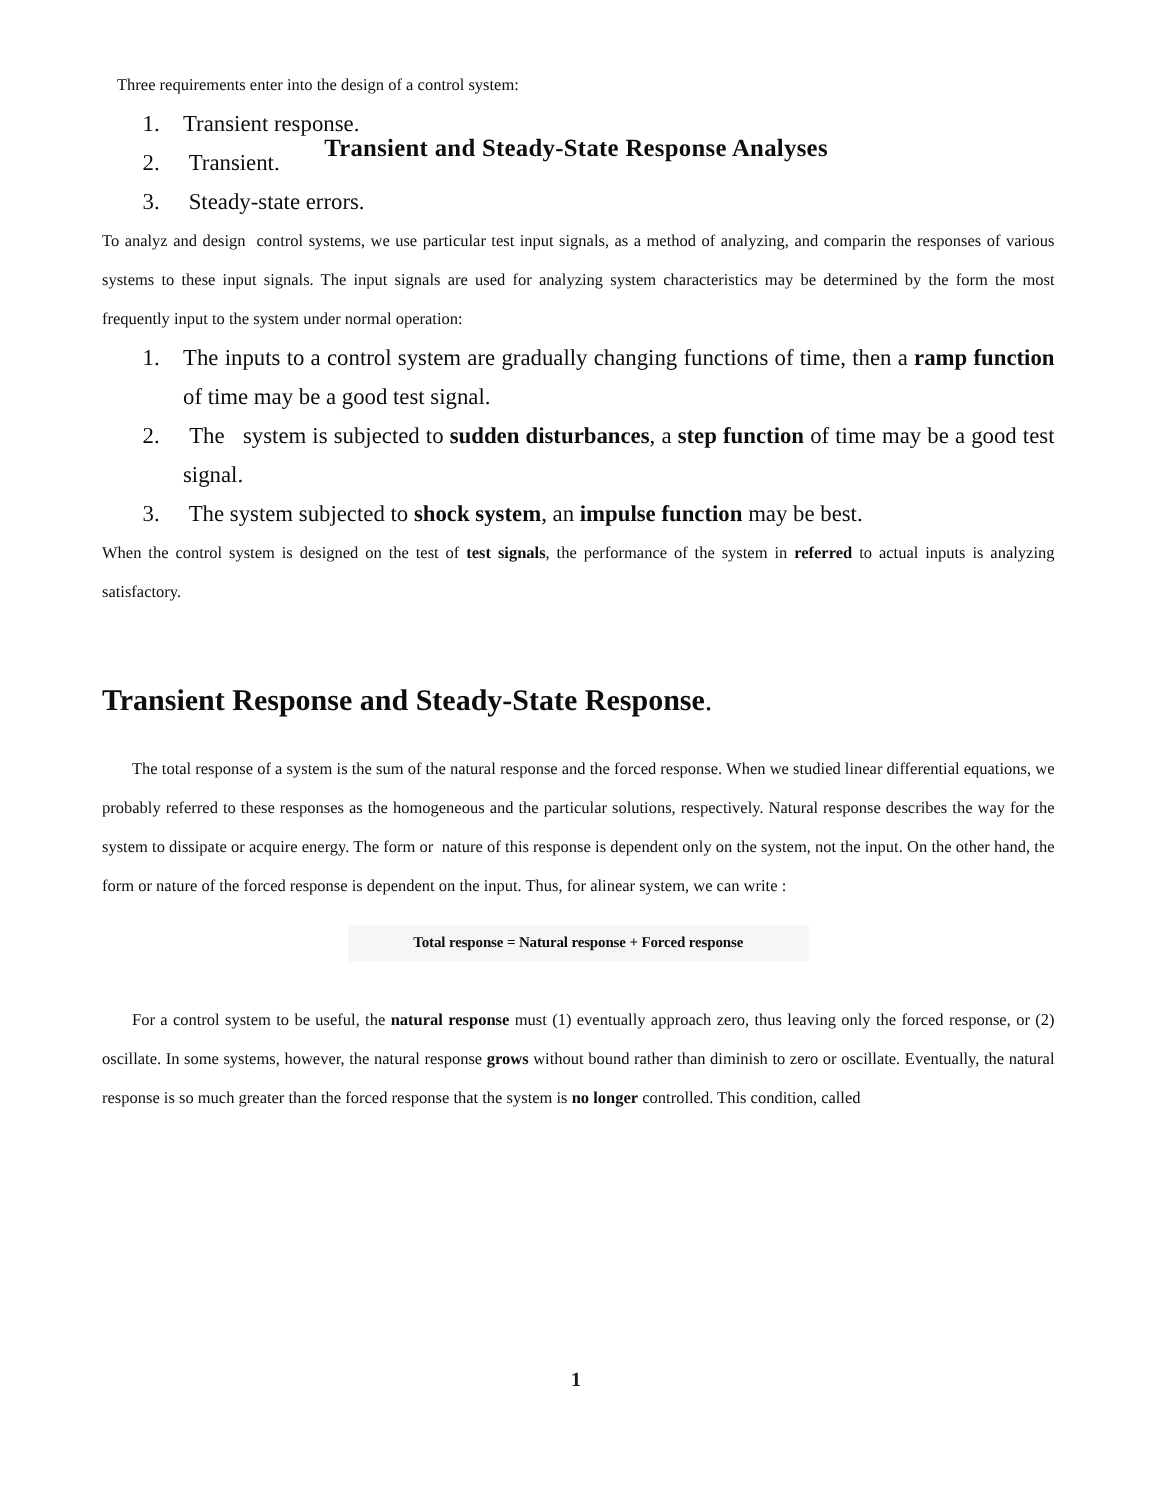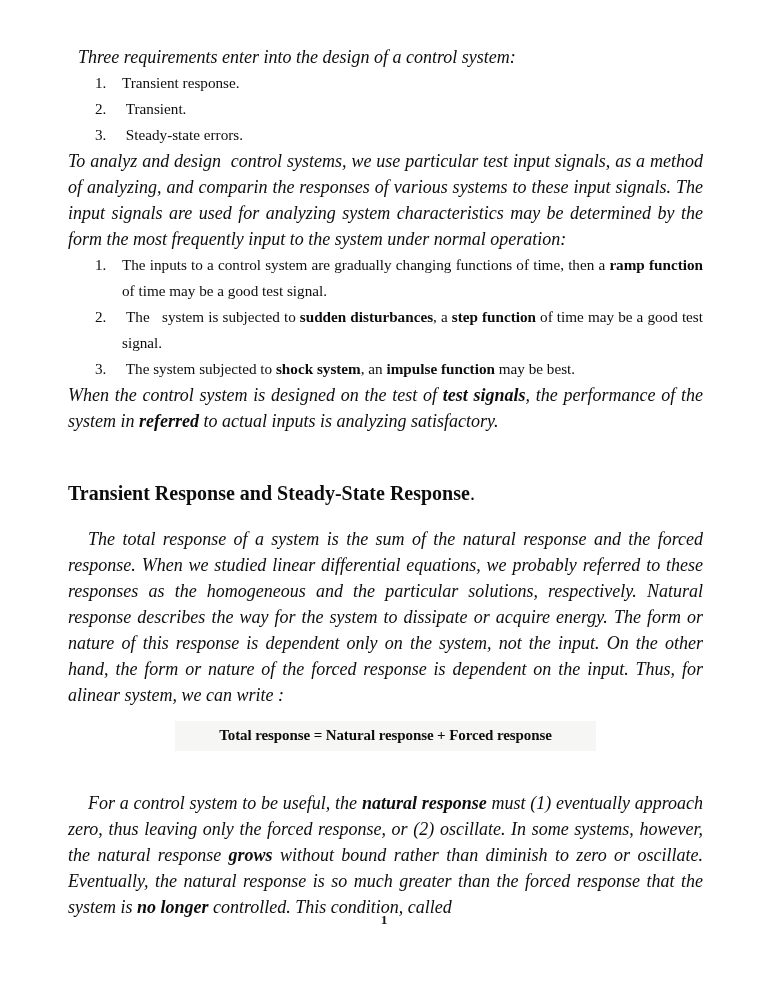--- a/index.html
+++ b/index.html
@@ -25,36 +25,34 @@
   }
   .doc-title {
     text-align: center;
     font-weight: bold;
     font-size: 16.5px;
     letter-spacing: 0.2px;
     margin: 88px 0 0 0;
     line-height: 1.3;
   }
   .para {
-    font-size: 18px;
+    font-size: 11px;
     line-height: 26px;
     text-align: justify;
     text-justify: inter-word;
     margin: 0;
-    font-style: italic;
   }
   .para.justified {
     text-align-last: left;
   }
   .lead-indent {
     text-indent: 10px;
   }
   .para-indent {
     text-indent: 20px;
-    margin-top: 13px;
   }
   .gap-title-body { height: 44px; }
   .gap-line { height: 26px; }
   .gap-half { height: 13px; }
 
   ol.num-list {
     list-style: none;
     margin: 0;
     padding: 0;
   }
@@ -84,41 +82,42 @@
   .section-head .dot { font-weight: normal; }
 
   .eq-wrap {
     display: flex;
     justify-content: center;
   }
   .eq-band {
     background: #f6f6f4;
     padding: 6px 44px 7px 44px;
     font-weight: bold;
-    font-size: 15px;
+    font-size: 10px;
     letter-spacing: -0.1px;
     white-space: nowrap;
   }
   .page-number {
     position: absolute;
     left: 0;
     right: 0;
     top: 912px;
     text-align: center;
     font-size: 13.5px;
     font-weight: bold;
     color: #1a1a1a;
   }
   b, strong { font-weight: bold; }
 </style>
 </head>
 <body>
 
 <div class="page">
 
+  <h1 class="doc-title">Transient and Steady-State Response Analyses</h1>
 
   <div class="content">
 
     <div class="gap-title-body"></div>
 
     <p class="para lead-indent">Three requirements enter into the design of a control system:</p>
 
     <ol class="num-list">
       <li>
         <span class="marker">1.</span>

